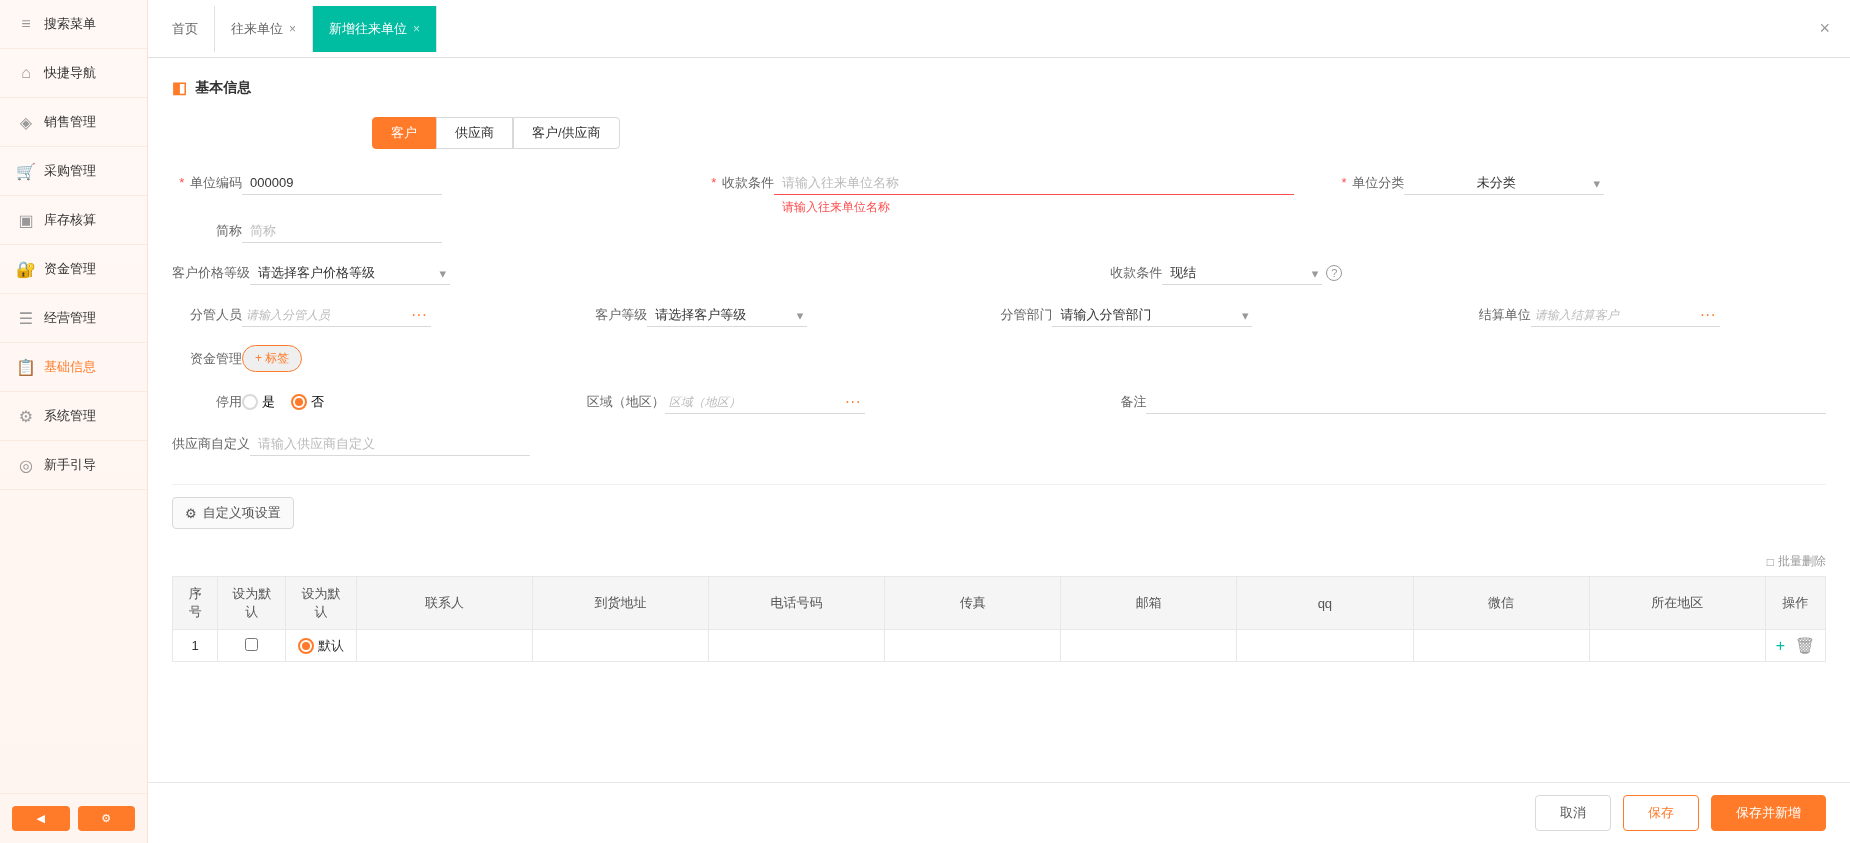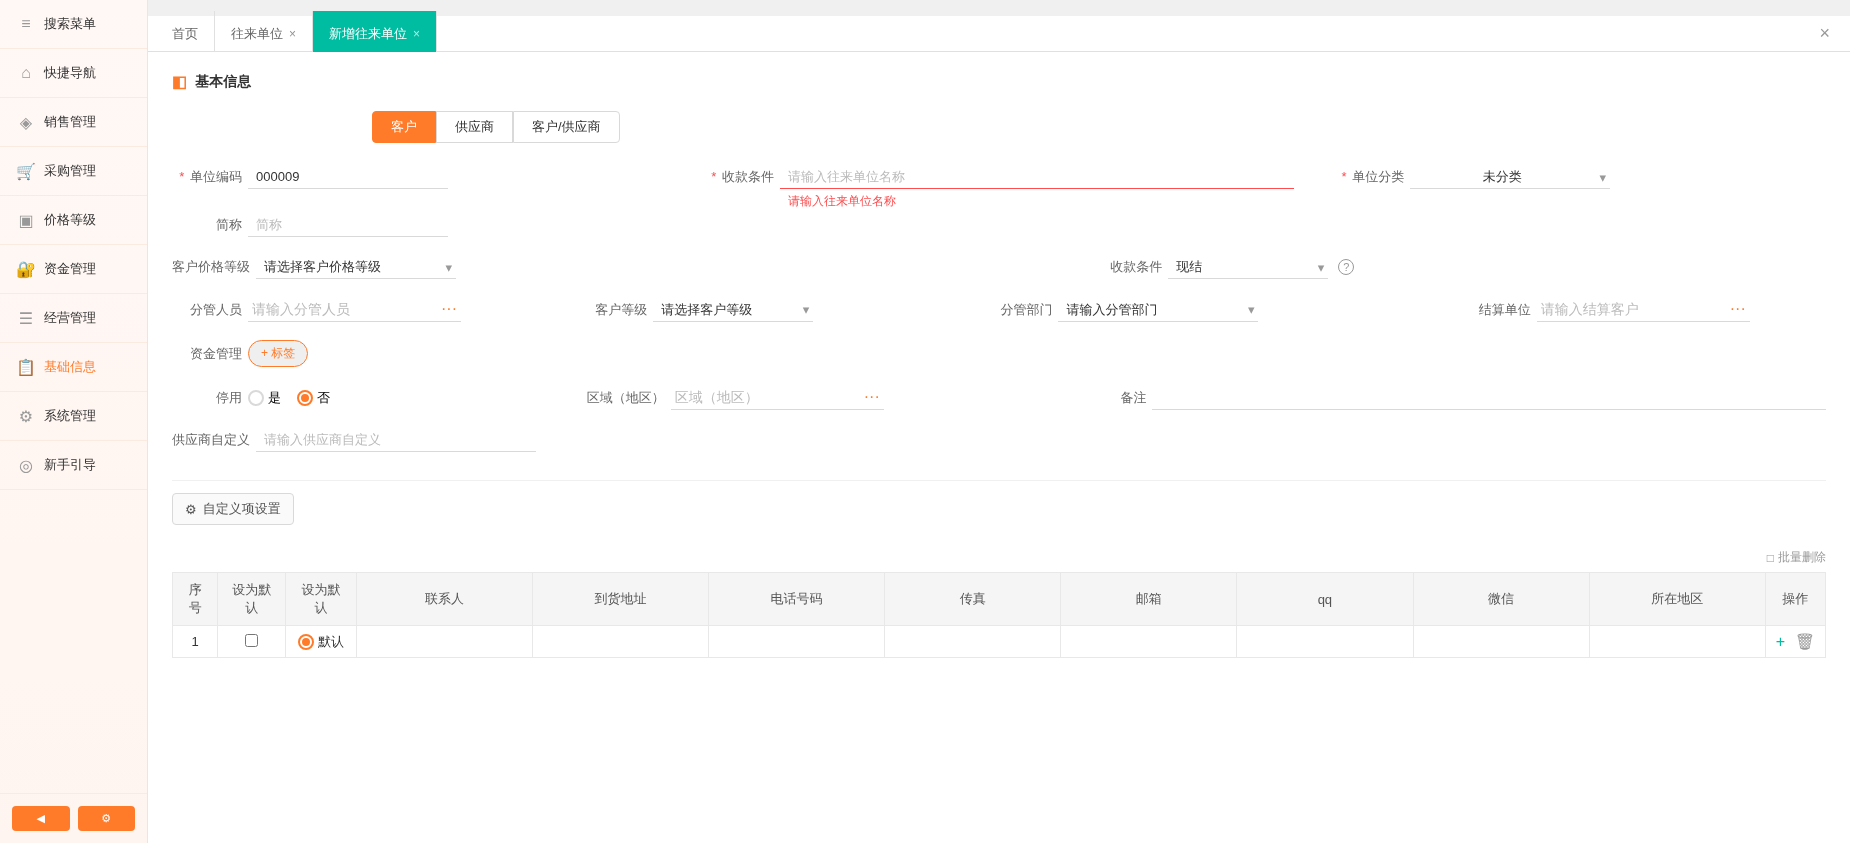--- a/index.html
+++ b/index.html
@@ -63,24 +63,23 @@
       background: #f0f0f0;
       overflow: hidden;
     }
 
     
     .tab-bar {
       display: flex;
       align-items: center;
       background: #fff;
       border-bottom: 1px solid #e0e0e0;
-      height: 36px;
+      height: 58px;
       padding: 0 8px;
       position: relative;
-      margin-top: 16px;
     }
     .tab {
       display: flex;
       align-items: center;
       padding: 0 16px;
       height: 46px;
       cursor: pointer;
       font-size: 13px;
       color: #666;
       border-right: 1px solid #e0e0e0;
@@ -133,21 +132,21 @@
     .form-row {
       display: flex;
       align-items: center;
       margin-bottom: 18px;
       gap: 0;
     }
     .form-field {
       display: flex;
       align-items: center;
       flex: 1;
-      gap: 6px;
+      gap: 0;
     }
     .form-label {
       color: #666;
       font-size: 13px;
       white-space: nowrap;
       min-width: 70px;
       text-align: right;
     }
     .required-star {
       color: #ff4d4f;
@@ -193,25 +192,26 @@
     }
     .form-input-more {
       display: flex;
       align-items: center;
       border-bottom: 1px solid #d9d9d9;
       min-width: 160px;
     }
     .form-input-more input {
       border: none;
       padding: 4px 4px;
-      font-size: 14px;
+      font-size: 12px;
       outline: none;
       flex: 1;
       color: #000000;
       background: transparent;
+      font-style: italic;
     }
     .form-input-more input::placeholder { color: #bbb; }
     .more-btn {
       color: #ff7b29;
       font-size: 16px;
       cursor: pointer;
       padding: 0 4px;
     }
 
     
@@ -396,21 +396,21 @@
   <div class="sidebar-item">
     <span class="sidebar-icon">◈</span>
     <span>销售管理</span>
   </div>
   <div class="sidebar-item">
     <span class="sidebar-icon">🛒</span>
     <span>采购管理</span>
   </div>
   <div class="sidebar-item">
     <span class="sidebar-icon">▣</span>
-    <span>价格等级</span>
+    <span>库存核算</span>
   </div>
   <div class="sidebar-item">
     <span class="sidebar-icon">🔐</span>
     <span>资金管理</span>
   </div>
   <div class="sidebar-item">
     <span class="sidebar-icon">☰</span>
     <span>经营管理</span>
   </div>
   <div class="sidebar-item active">
@@ -686,14 +686,19 @@
             <td><input type="text" style="border: none; outline: none; width: 100%; font-size: 13px;"></td>
             <td style="white-space:nowrap;">
               <span style="color:#00bca1; cursor:pointer; font-size:16px; margin-right:6px;">+</span>
               <span style="color:#999; cursor:pointer; font-size:16px;">🗑</span>
             </td>
           </tr>
         </tbody>
       </table>
     </div>
 
+    <div class="footer">
+      <button class="footer-btn cancel">取消</button>
+      <button class="footer-btn save">保存</button>
+      <button class="footer-btn save-new">保存并新增</button>
+    </div>
   </div>
 </div>
 
 </body></html>

